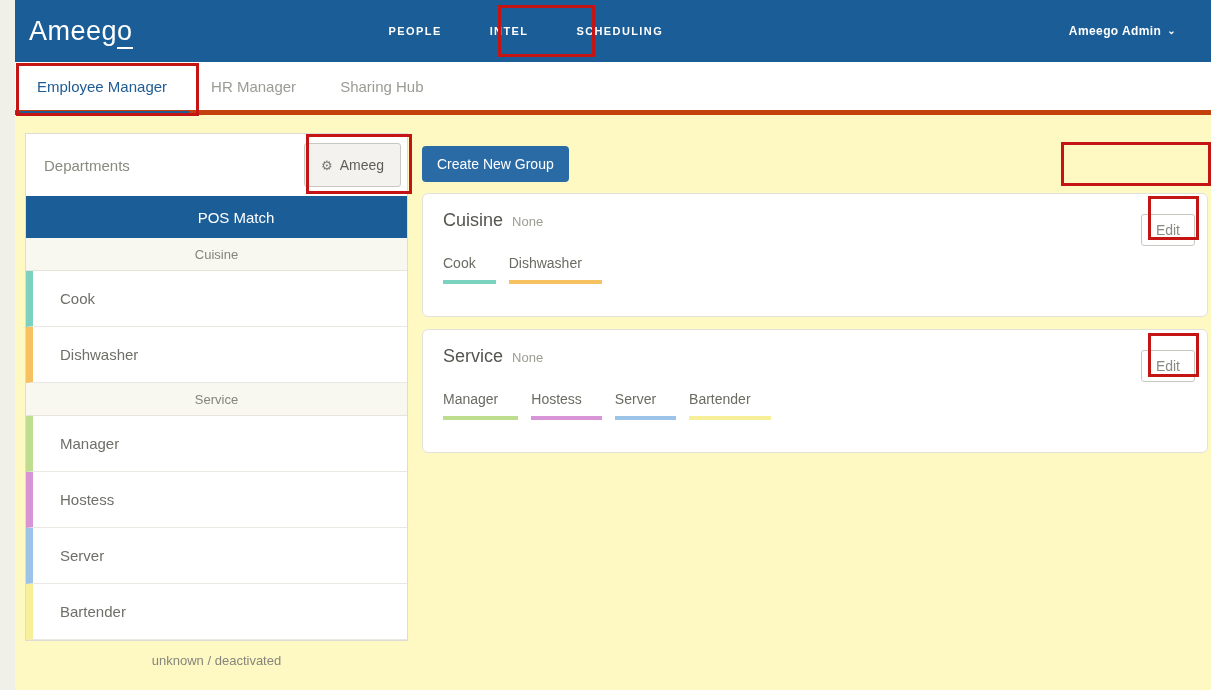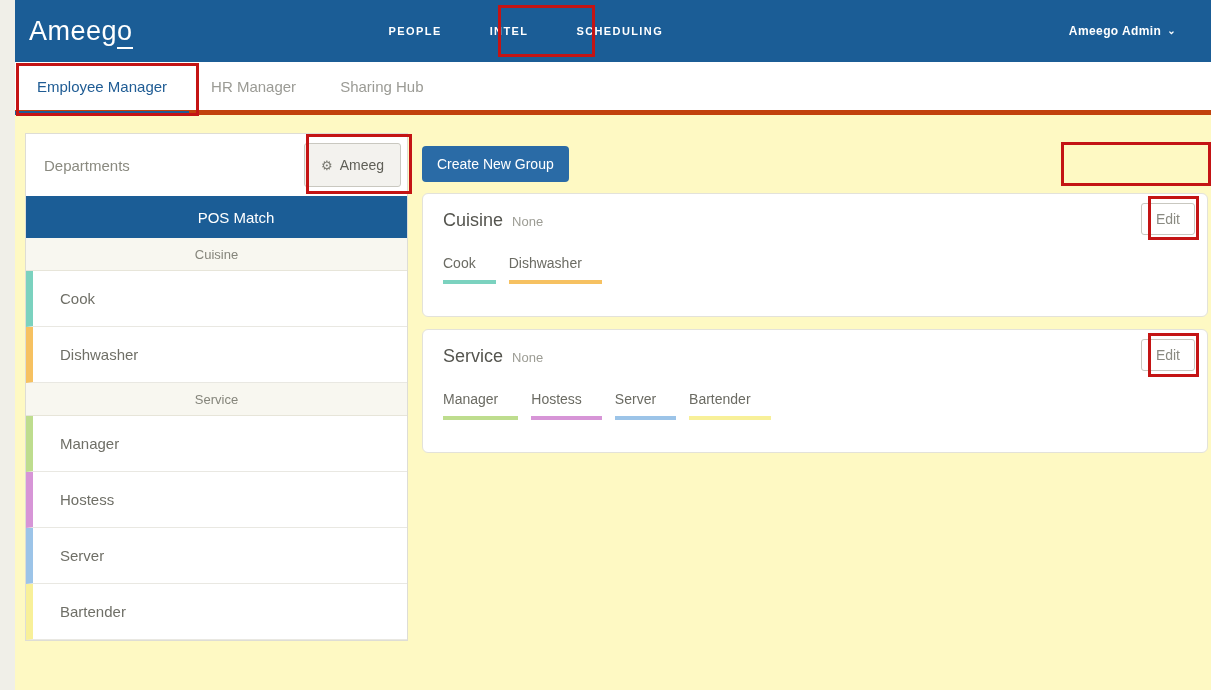--- a/index.html
+++ b/index.html
@@ -37,21 +37,21 @@
 
   .main { flex:1; margin-left:14px; }
   .main-header { display:flex; justify-content:space-between; align-items:center; margin-top:13px; margin-bottom:11px; }
   .page-title { font-size:24px; font-weight:400; color:#4c4c4c; letter-spacing:.2px; }
   .create-btn { border:none; color:#fff; font-size:14px; padding:10px 15px; border-radius:4px; cursor:pointer; font-family:inherit; }
 
   .card { position:relative; background:#fff; border:1px solid #e3e2da; border-radius:6px; padding:16px 20px 32px; margin-bottom:12px; }
   .card-header { display:flex; align-items:baseline; gap:9px; }
   .group-name { font-size:18px; color:#55554f; }
   .group-status { font-size:13px; color:#9c9c94; }
-  .edit-btn { position:absolute; top:9px; right:12px; background:#fff; border:1px solid #c9c8c0; border-radius:3px; color:#8a8a82; font-size:14px; padding:7px 14px; cursor:pointer; font-family:inherit; }
+  .edit-btn { position:absolute; top:20px; right:12px; background:#fff; border:1px solid #c9c8c0; border-radius:3px; color:#8a8a82; font-size:14px; padding:7px 14px; cursor:pointer; font-family:inherit; }
   .tags { display:flex; margin-top:24px; }
   .tag { font-size:14px; color:#6b6b63; padding:0 20px 9px 0; margin-right:13px; border-bottom:4px solid #ccc; white-space:nowrap; }
 
   
   .ann { position:absolute; border:3px solid #c41414; pointer-events:none; }
   .ann-people   { left:483px;  top:5px;   width:97px;  height:52px; }
   .ann-emp-mgr  { left:1px;    top:63px;  width:183px; height:53px; }
   .ann-manage   { left:291px;  top:134px; width:106px; height:60px; }
   .ann-create   { left:1046px; top:142px; width:150px; height:44px; }
   .ann-edit1    { left:1133px; top:196px; width:51px;  height:44px; }
@@ -109,20 +109,21 @@
         <div class="dept-item" style="border-left-color: rgb(215, 149, 215);">
           <span>Hostess</span>
         </div>
         <div class="dept-item" style="border-left-color: rgb(156, 196, 232);">
           <span>Server</span>
         </div>
         <div class="dept-item" style="border-left-color: rgb(248, 240, 153);">
           <span>Bartender</span>
         </div>
       </aside>
+      <div class="sidebar-footer">unknown / deactivated</div>
     </div>
 
     <main class="main">
       <div class="main-header">
         <button class="create-btn" style="background-color: rgb(42, 107, 166);">Create New Group</button>
       </div>
 
       <section class="card">
         <div class="card-header">
           <span class="group-name">Cuisine</span>

